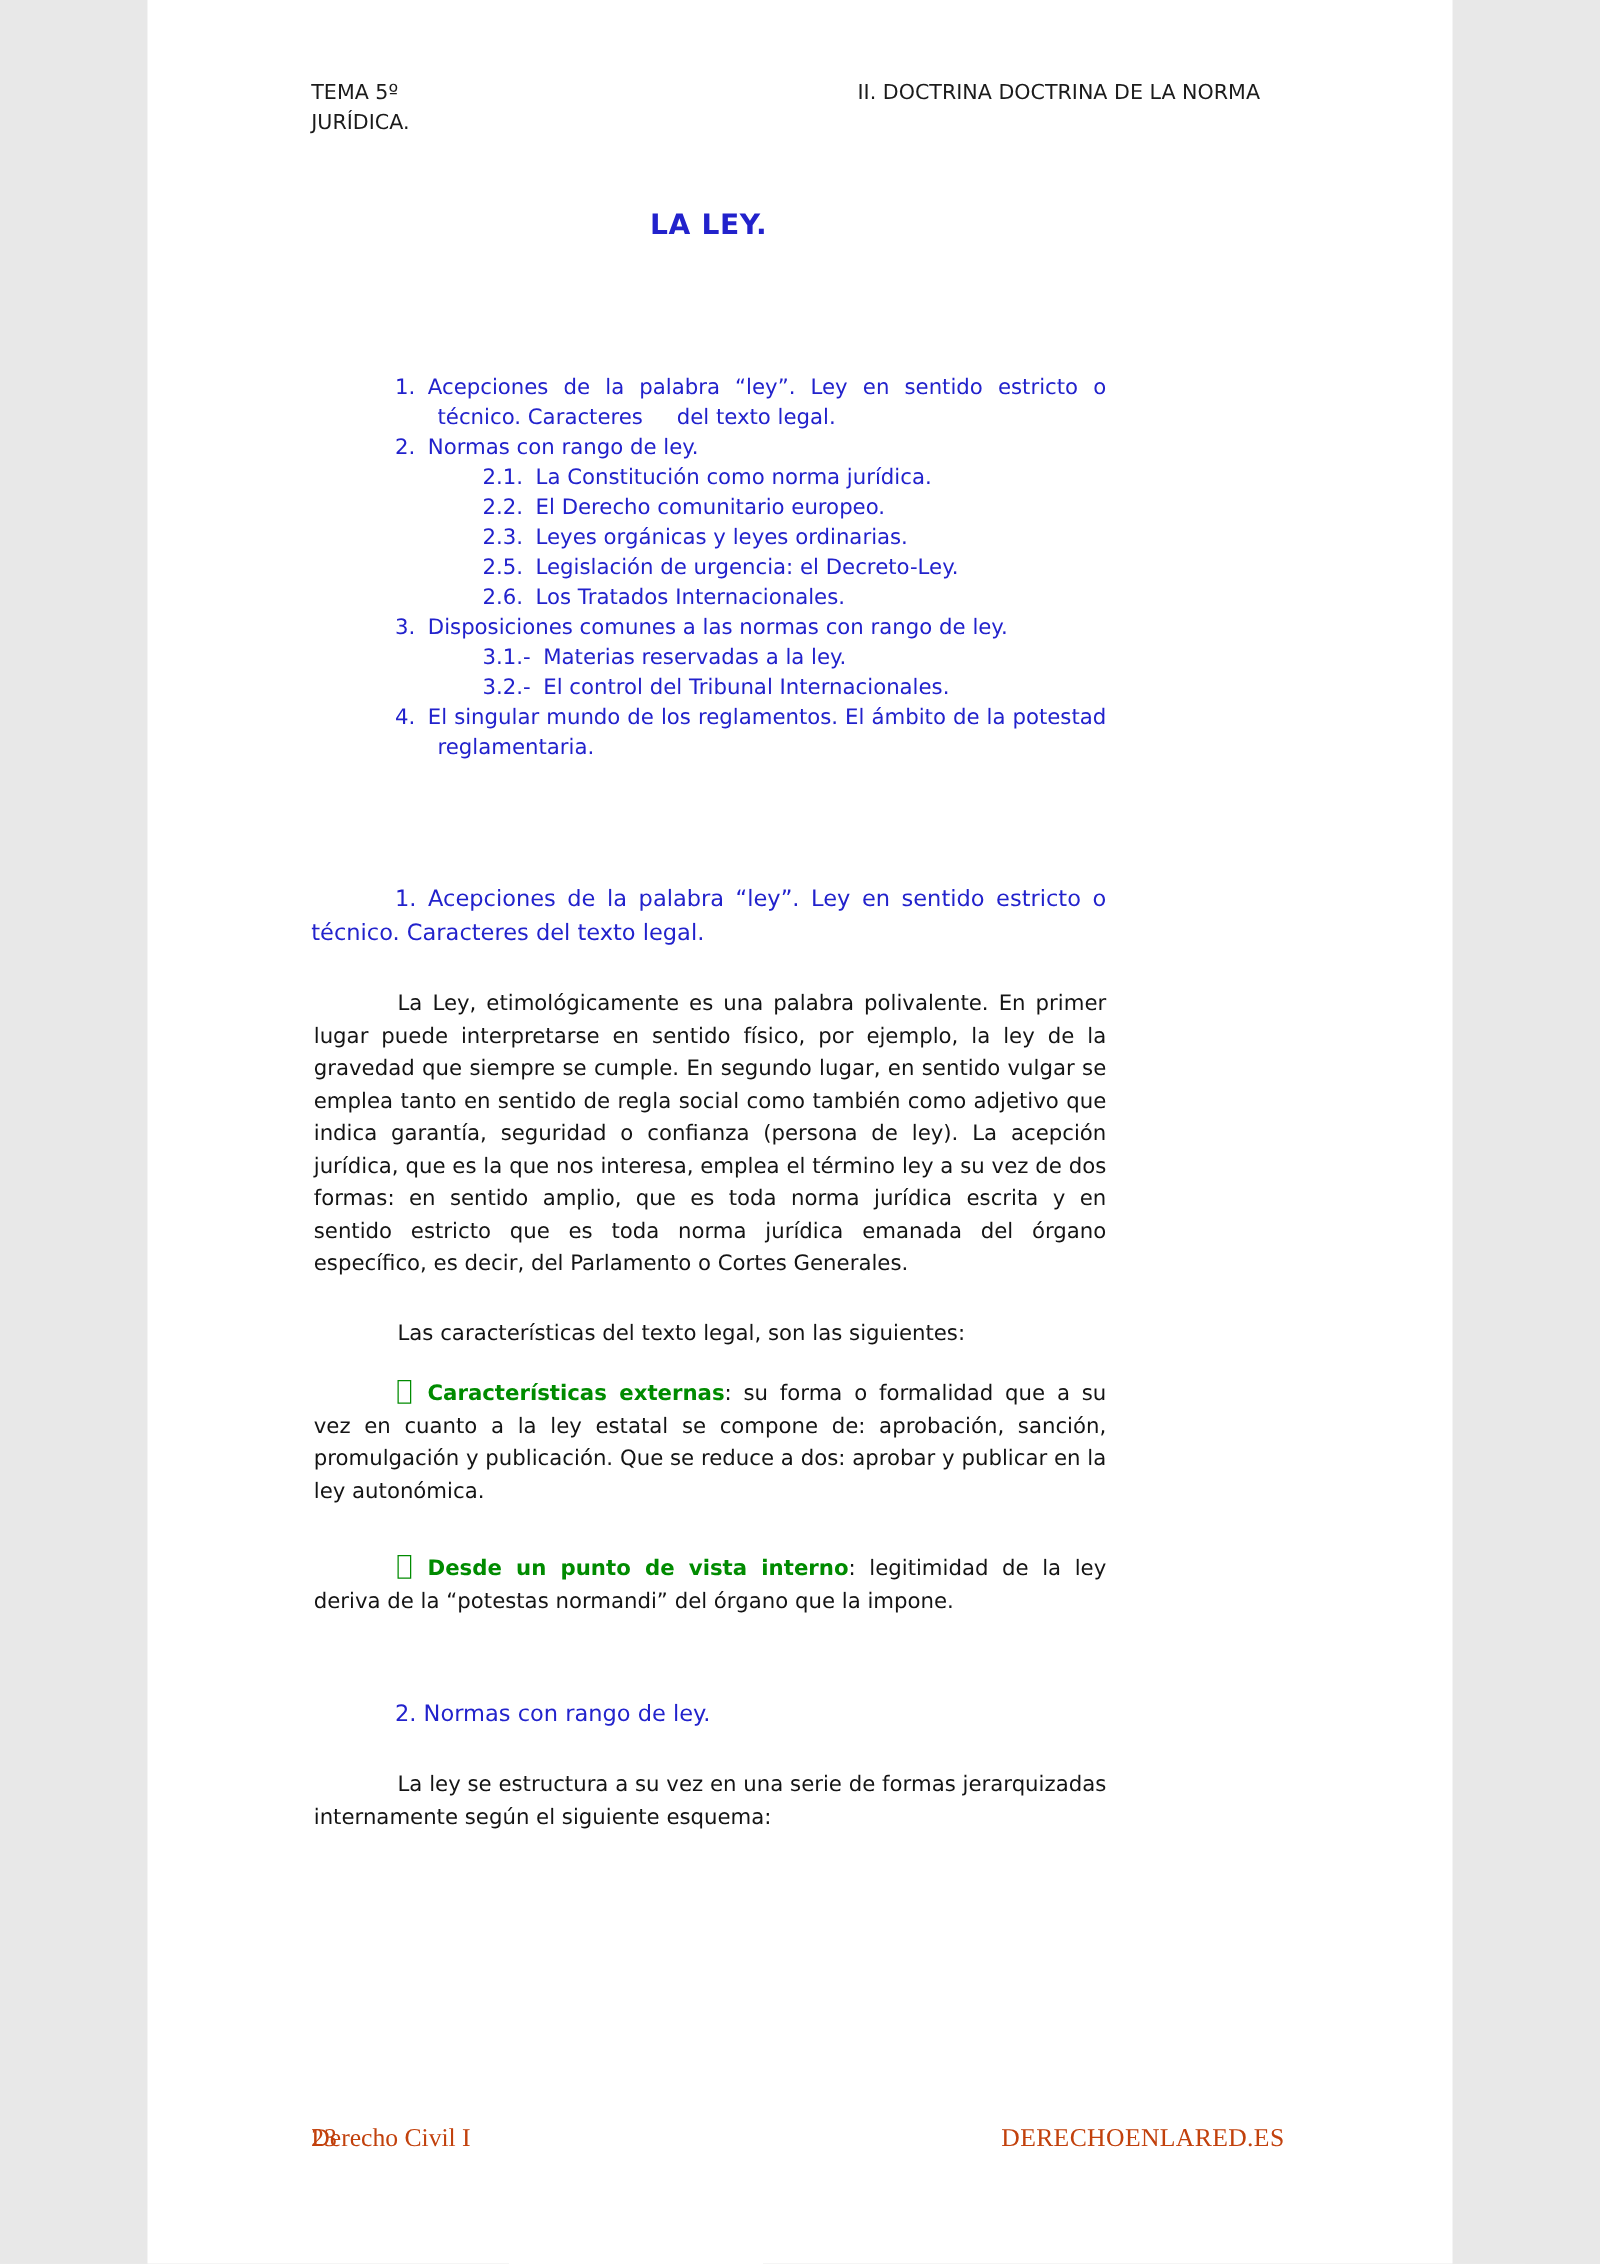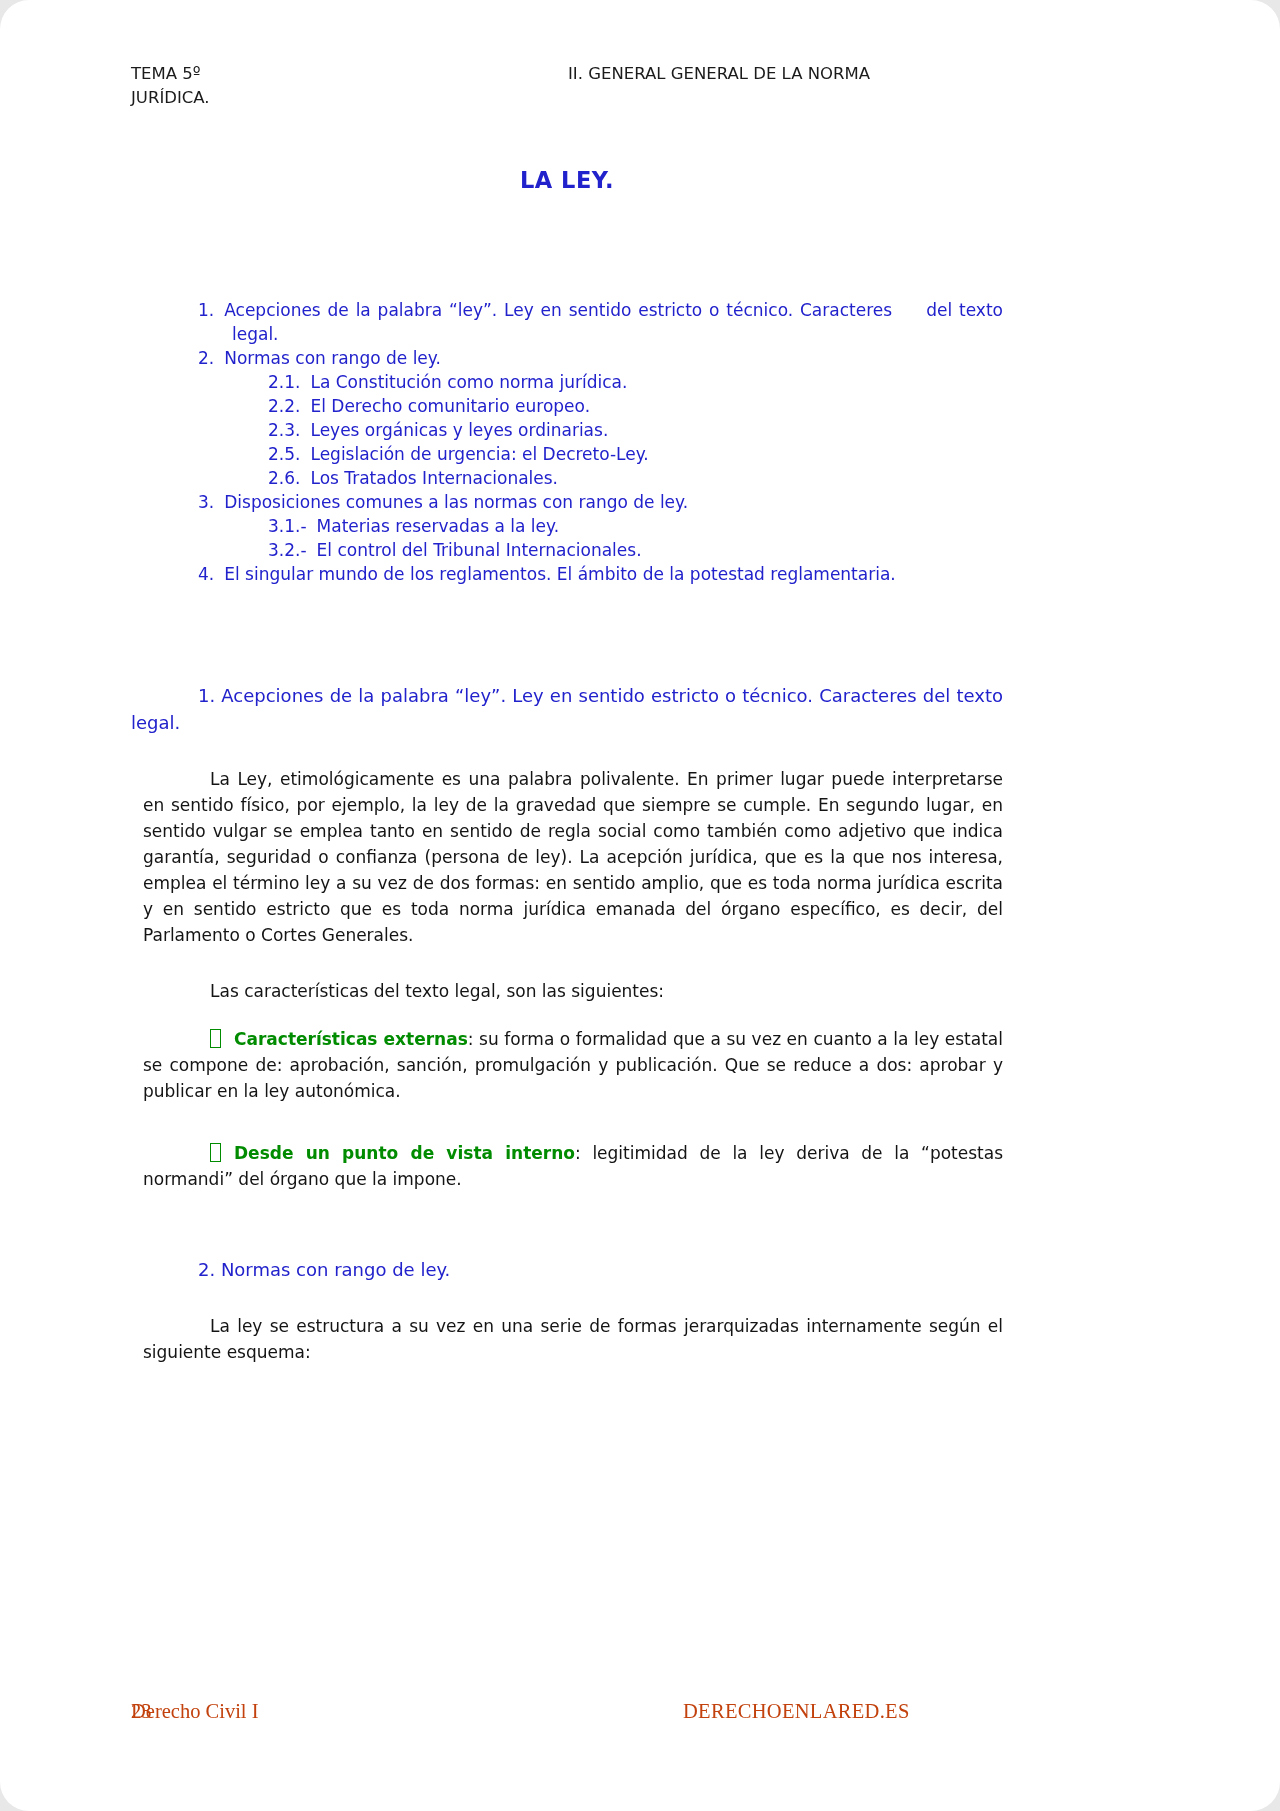--- a/index.html
+++ b/index.html
@@ -1,27 +1,26 @@
 <!DOCTYPE html>
 <html><head>
 <meta charset="utf-8">
 <style>
   html, body { margin: 0; padding: 0; background: #e8e8e8; }
   .page {
     position: relative;
-    width: 1280px;
+    width: 1044px;
     height: 1811px;
     margin: 0 auto;
     background: #ffffff;
     box-sizing: border-box;
     padding: 62px 277px 0 131px;
     font-family: "DejaVu Sans", "Liberation Sans", sans-serif;
     color: #141414;
     overflow: hidden;
-    border-radius: 29px;
   }
   
   .hdr { position: relative; font-size: 16.5px; line-height: 24px; color: #1b1b1b; }
   .hdr-right { position: absolute; left: 437px; top: 0; white-space: nowrap; }
   
   .doc-title {
     margin: 56px 0 0 0;
     text-align: center;
     color: #2222cc;
     font-size: 22.5px;
@@ -32,21 +31,21 @@
   
   .outline { margin-top: 104px; font-size: 17px; line-height: 24px; color: #2222cc; }
   .o-item { text-align: justify; }
   .o1 { padding-left: 101px; text-indent: -34px; }
   .o2 { padding-left: 187px; text-indent: -50px; }
   .num { margin-right: 10px; }
   
   .h-blue { color: #2222cc; font-weight: 400; font-size: 18px; line-height: 27px; margin: 0; }
   .h1-block { margin-top: 96px; text-align: justify; text-indent: 67px; }
   .h2-block { margin-top: 64px; text-indent: 67px; }
-  .para { font-size: 17px; line-height: 26px; text-align: justify; margin: 30px 0 0 12px; }
+  .para { font-size: 17px; line-height: 26px; text-align: justify; margin: 30px 0 0 2px; }
   .indent { text-indent: 67px; }
   .mt-lg { margin-top: 36px; }
   .mt-sm { margin-top: 22px; }
   .g { color: #008b00; font-weight: bold; }
   .box-icon {
     display: inline-block;
     width: 9px;
     height: 17px;
     border: 1.7px solid #008b00;
     margin-right: 13px;
@@ -68,21 +67,21 @@
   .f-right { position: absolute; left: 552px; top: 0; letter-spacing: 0.3px; }
 </style>
 </head>
 <body>
 
 <div class="page">
 
   <div class="hdr">
     <div>TEMA 5º</div>
     <div>JURÍDICA.</div>
-    <div class="hdr-right">II. GENERAL GENERAL DE LA NORMA</div>
+    <div class="hdr-right">II. DOCTRINA DOCTRINA DE LA NORMA</div>
   </div>
 
   <h1 class="doc-title">LA LEY.</h1>
 
   <div class="outline">
     <div class="o-item o1"><span class="num">1.</span><span>Acepciones de la palabra “ley”. Ley en sentido estricto o técnico. Caracteres&nbsp;&nbsp;&nbsp;&nbsp;&nbsp;del texto legal.</span></div>
     <div class="o-item o1"><span class="num">2.</span><span>Normas con rango de ley.</span></div>
     <div class="o-item o2"><span class="num">2.1.</span><span>La Constitución como norma jurídica.</span></div>
     <div class="o-item o2"><span class="num">2.2.</span><span>El Derecho comunitario europeo.</span></div>
     <div class="o-item o2"><span class="num">2.3.</span><span>Leyes orgánicas y leyes ordinarias.</span></div>

